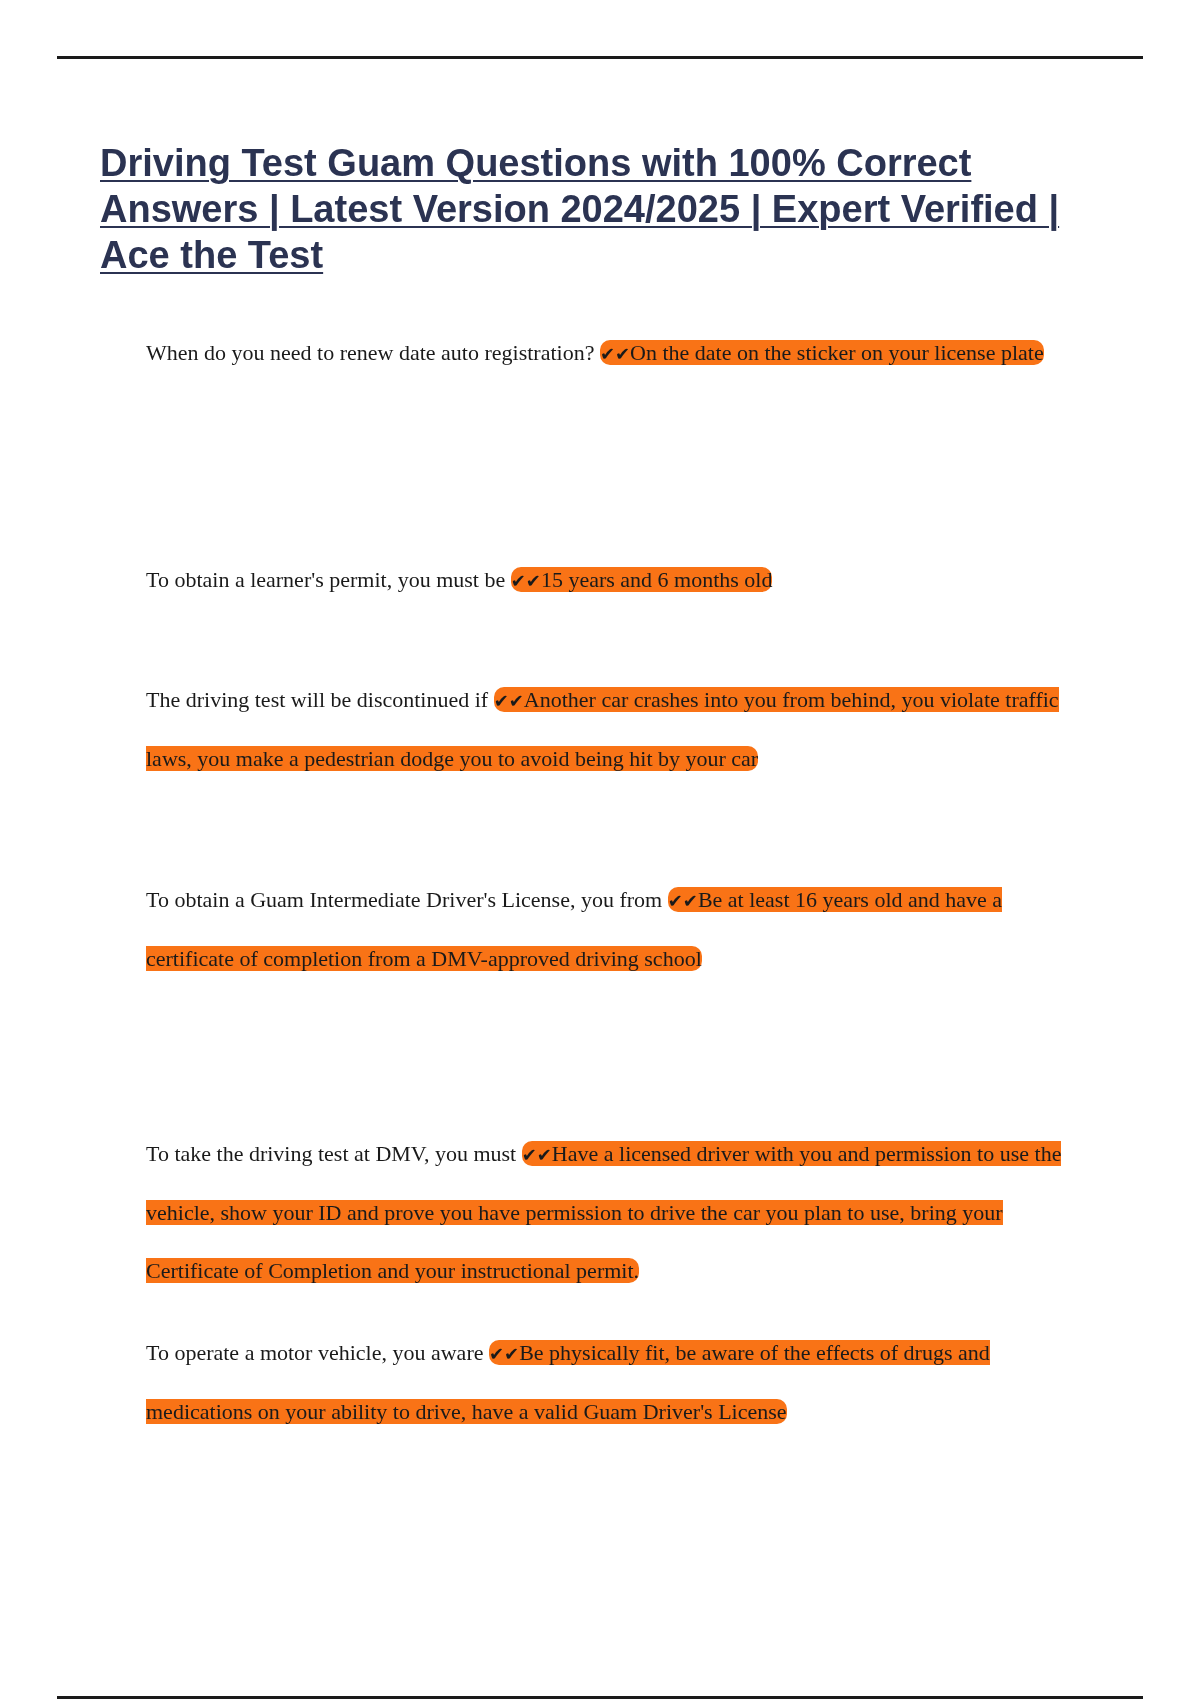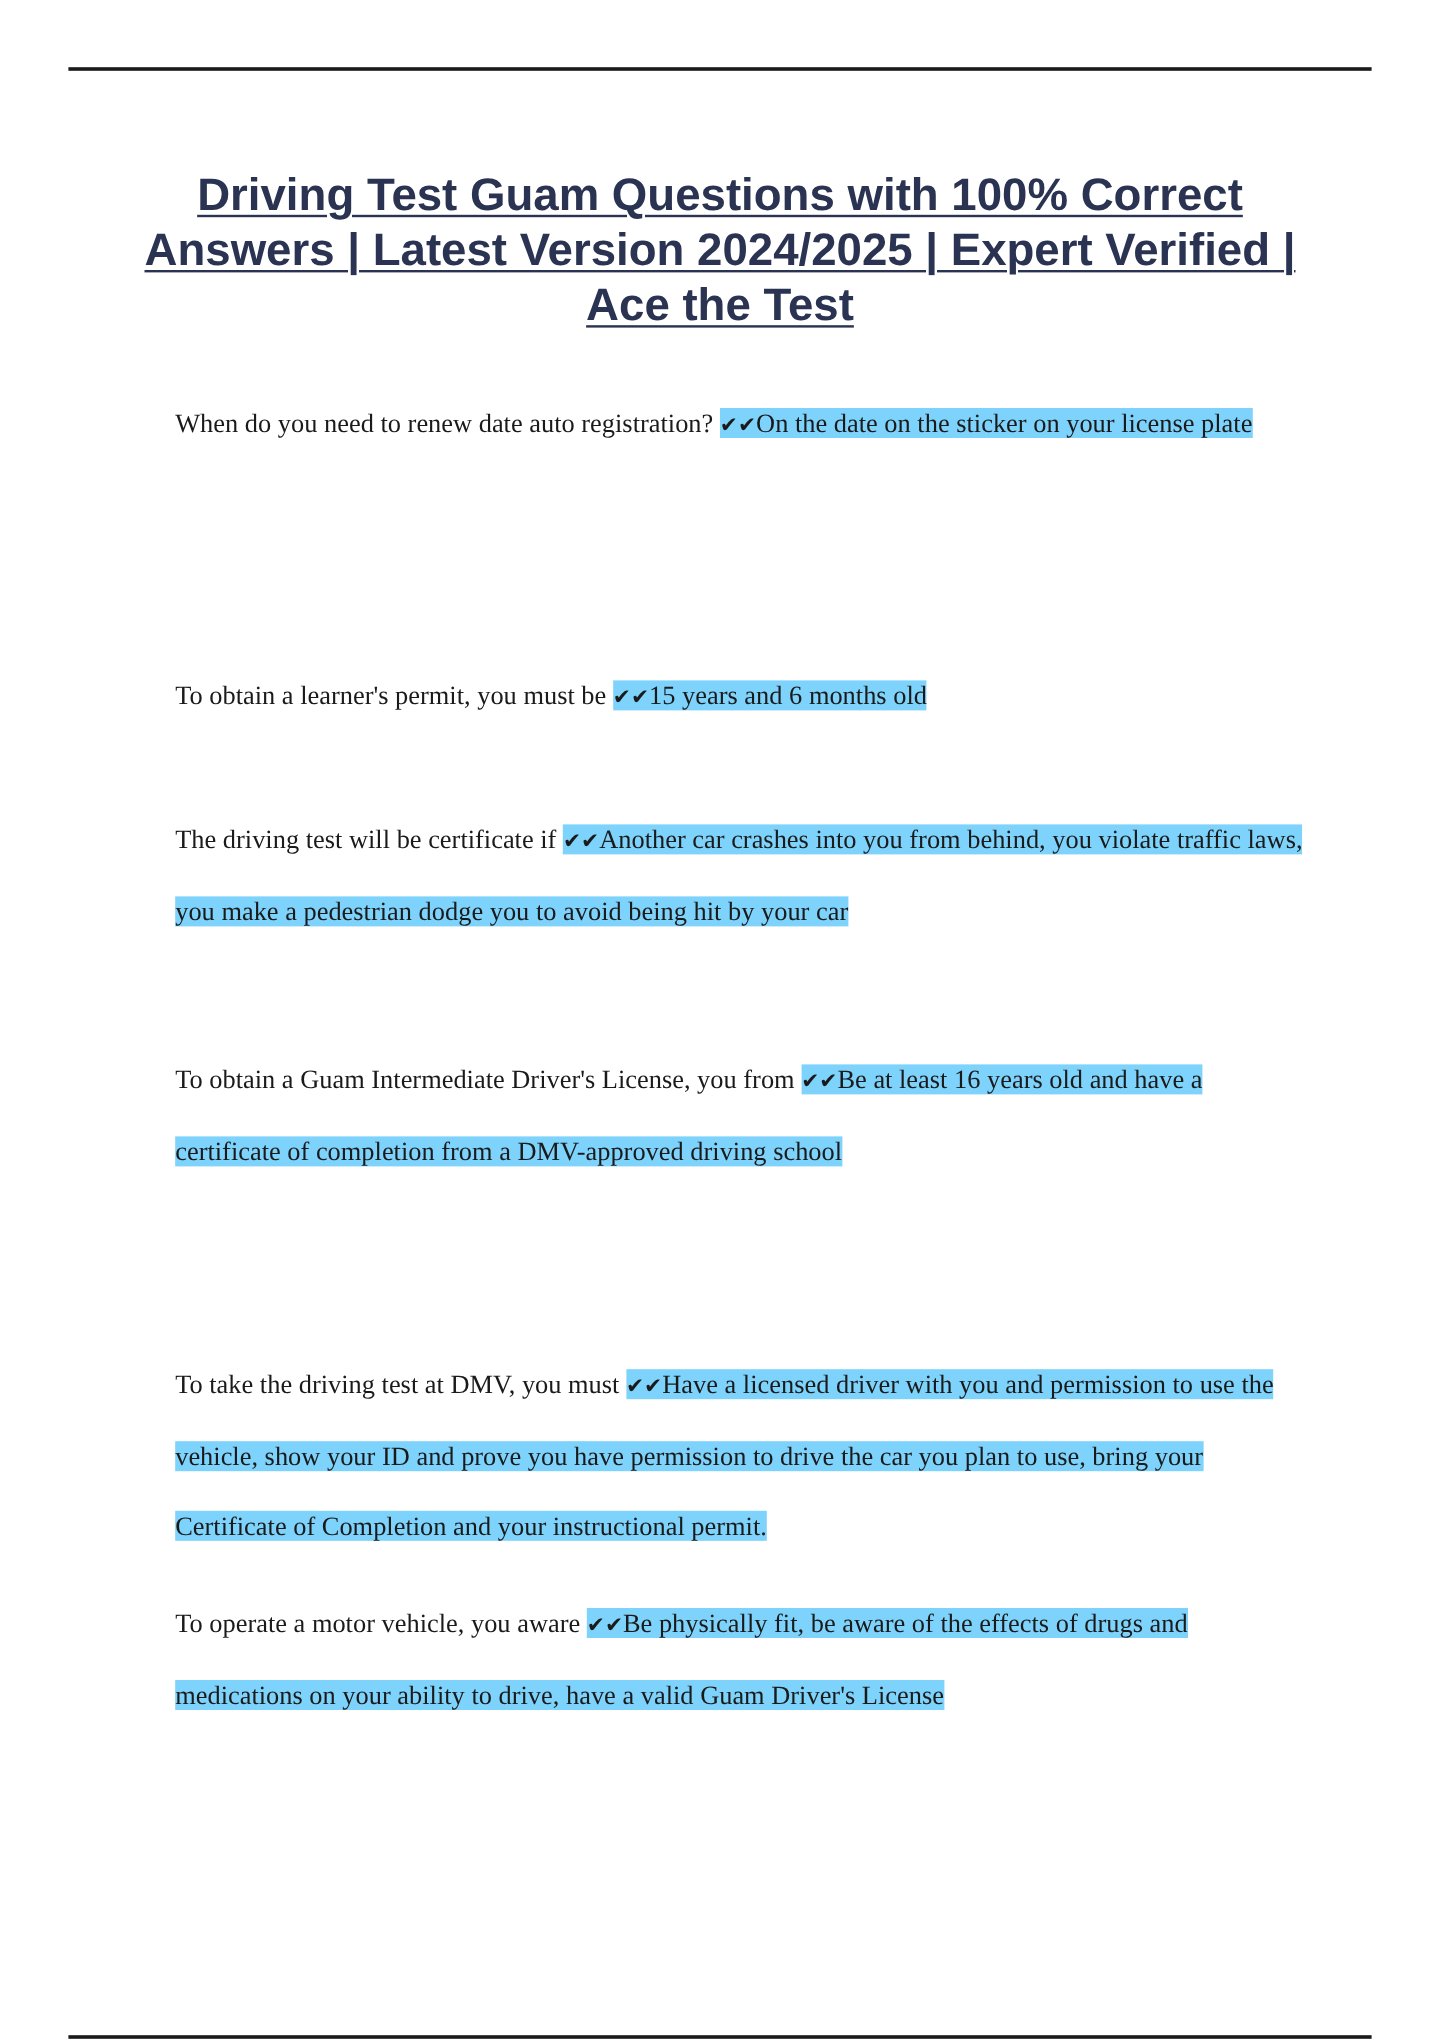--- a/index.html
+++ b/index.html
@@ -2,55 +2,55 @@
 <html><head>
 <meta charset="utf-8">
 <style>
   html, body { margin: 0; padding: 0; background: #ffffff; }
   body { width: 1200px; height: 1700px; position: relative; overflow: hidden; }
   .rule { position: absolute; left: 57px; width: 1086px; height: 3px; background: #1a1a1a; }
   .rule.top { top: 56px; }
   .rule.bottom { top: 1696px; }
   .title {
     position: absolute; left: 100px; width: 1000px; top: 140px;
-    text-align: center;
+    text-align: left;
     font-family: "Liberation Sans", sans-serif;
     font-weight: bold; font-size: 38px; line-height: 46px;
     color: #2b3352;
     text-decoration: underline; text-decoration-thickness: 2px; text-underline-offset: 4px;
     margin: 0;
   }
   .qa {
     position: absolute; left: 146px; width: 940px;
     font-family: "Liberation Serif", serif;
     font-size: 22px; line-height: 58px; color: #1a1a1a;
     margin: 0;
   }
-  .hl { background: #7dd3fc; }
+  .hl { background: #f97316; border-radius: 10px; }
   .check { font-family: "DejaVu Sans", sans-serif; font-size: 18px; }
 </style>
 </head>
 <body>
 
 <div class="rule top"></div>
 
 <h1 class="title">Driving Test Guam Questions with 100% Correct Answers | Latest Version 2024/2025 | Expert Verified | Ace the Test</h1>
 
 <p class="qa" style="top:324px">
   <span>When do you need to renew date auto registration?</span>
   <span class="hl"><span class="check">✔✔</span><span>On the date on the sticker on your license plate</span></span>
 </p>
 
 <p class="qa" style="top:551px">
   <span>To obtain a learner's permit, you must be</span>
   <span class="hl"><span class="check">✔✔</span><span>15 years and 6 months old</span></span>
 </p>
 
 <p class="qa" style="top:671px">
-  <span>The driving test will be certificate if</span>
+  <span>The driving test will be discontinued if</span>
   <span class="hl"><span class="check">✔✔</span><span>Another car crashes into you from behind, you violate traffic laws, you make a pedestrian dodge you to avoid being hit by your car</span></span>
 </p>
 
 <p class="qa" style="top:871px">
   <span>To obtain a Guam Intermediate Driver's License, you from</span>
   <span class="hl"><span class="check">✔✔</span><span>Be at least 16 years old and have a certificate of completion from a DMV-approved driving school</span></span>
 </p>
 
 <p class="qa" style="top:1125px">
   <span>To take the driving test at DMV, you must</span>

